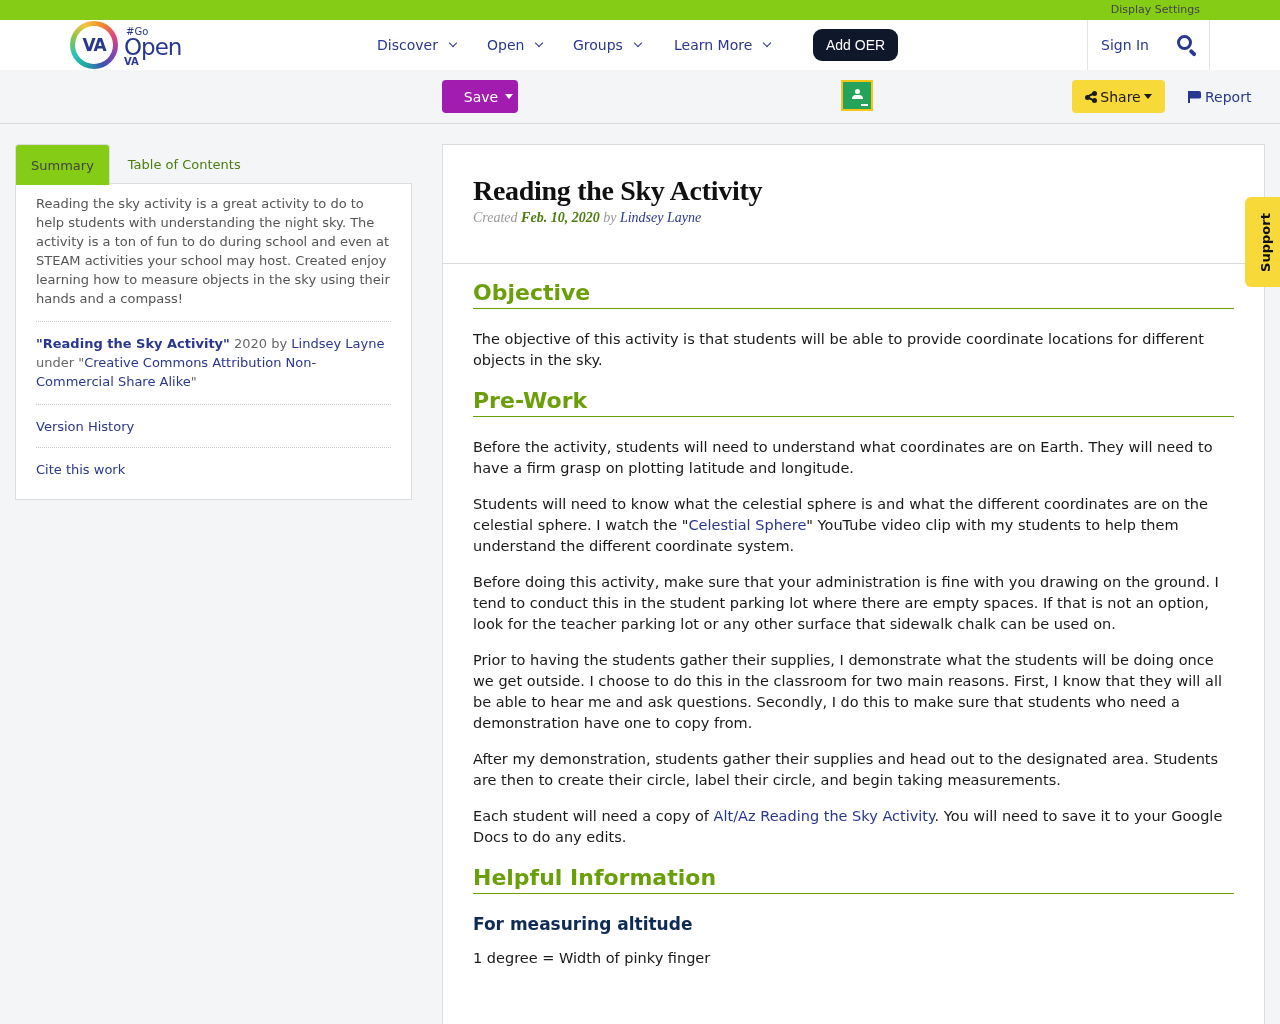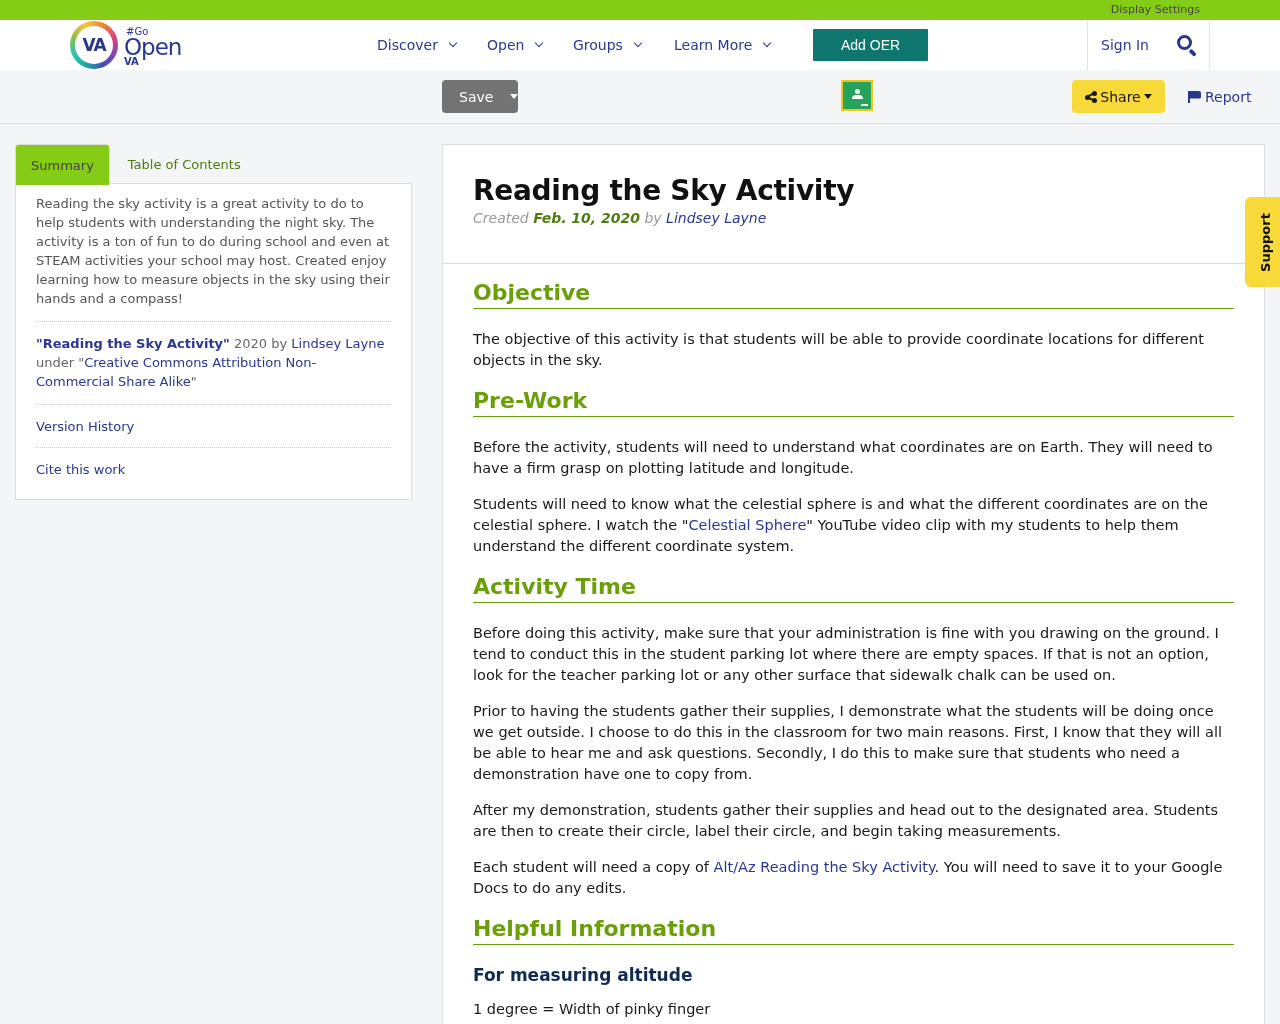--- a/index.html
+++ b/index.html
@@ -21,30 +21,30 @@
   .logo-text .open { position: absolute; left: 0; top: 11px; font-size: 23px; letter-spacing: -1px; }
   .logo-text .va { position: absolute; left: 0; top: 33px; font-size: 10px; font-weight: bold; }
 
   .nav { position: absolute; left: 377px; top: 0; height: 50px; display: flex; align-items: center; }
   .nav-item { display: flex; align-items: center; color: #2a3790; font-size: 14px; margin-right: 36px; cursor: pointer; }
   .nav-item .chev { display: inline-block; width: 6px; height: 6px; border-right: 1.6px solid #2a3790; border-bottom: 1.6px solid #2a3790; transform: rotate(45deg); margin-left: 12px; margin-top: -4px; }
   .nav-item.w1 { width: 110px; margin-right: 0; }
   .nav-item.w2 { width: 86px; margin-right: 0; }
   .nav-item.w3 { width: 101px; margin-right: 0; }
   .nav-item.w4 { width: 139px; margin-right: 0; }
-  .add-oer { background: #0f766e; color: #fff; font-size: 14px; border-radius: 1px; padding: 0 28px; height: 32px; line-height: 32px; cursor: pointer; border: none; }
+  .add-oer { background: #0f172a; color: #fff; font-size: 14px; border-radius: 9px; padding: 0 13px; height: 32px; line-height: 32px; cursor: pointer; border: none; }
 
   .header-right { position: absolute; left: 1087px; top: 0; width: 123px; height: 50px; border-left: 1px solid #e4e4e4; border-right: 1px solid #e4e4e4; display: flex; align-items: center; }
   .signin { color: #2a3790; font-size: 14px; margin-left: 13px; cursor: pointer; }
   .search-btn { margin-left: 27px; width: 22px; height: 22px; position: relative; cursor: pointer; }
   .search-btn .lens { position: absolute; left: 1px; top: 1px; width: 15px; height: 15px; border: 3px solid #2a3790; border-radius: 50%; }
   .search-btn .handle { position: absolute; left: 14px; top: 14px; width: 8px; height: 3.5px; background: #2a3790; transform: rotate(45deg); transform-origin: left center; border-radius: 2px; }
 
   .toolbar { height: 54px; background: #f4f5f7; border-bottom: 1px solid #dadada; position: relative; }
-  .save-btn { position: absolute; left: 442px; top: 10px; width: 76px; height: 33px; background: #737373; color: #fff; border-radius: 4px; font-size: 14px; display: flex; align-items: center; justify-content: space-between; gap: 7px; cursor: pointer; padding-left: 17px; }
+  .save-btn { position: absolute; left: 442px; top: 10px; width: 76px; height: 33px; background: #a21caf; color: #fff; border-radius: 4px; font-size: 14px; display: flex; align-items: center; justify-content: center; gap: 7px; cursor: pointer; padding-left: 17px; }
   .caret { width: 0; height: 0; border-left: 4px solid transparent; border-right: 4px solid transparent; border-top: 5px solid currentColor; display: inline-block; }
   .gc-icon { position: absolute; left: 841px; top: 10px; width: 32px; height: 31px; border: 2px solid #f5c518; background: #25a35a; cursor: pointer; }
   .gc-icon .head { position: absolute; left: 12px; top: 7px; width: 5px; height: 5px; background: #fff; border-radius: 50%; }
   .gc-icon .body { position: absolute; left: 9px; top: 13px; width: 11px; height: 4px; background: #fff; border-radius: 5px 5px 0 0; }
   .gc-icon .bar { position: absolute; left: 18px; top: 22px; width: 7px; height: 2px; background: #fff; }
   .export-btn { position: absolute; left: 883px; top: 10px; width: 179px; height: 33px; background: #f7d93a; color: #1a1a1a; border-radius: 4px; font-size: 14px; display: flex; align-items: center; justify-content: center; cursor: pointer; }
   .share-btn { position: absolute; left: 1072px; top: 10px; width: 93px; height: 33px; background: #f7d93a; color: #1a1a1a; border-radius: 4px; font-size: 14px; display: flex; align-items: center; justify-content: center; gap: 3px; cursor: pointer; }
   .share-icon { width: 12px; height: 12px; position: relative; }
   .share-icon i { position: absolute; width: 5px; height: 5px; background: #1a1a1a; border-radius: 50%; }
   .share-icon .a { left: 0; top: 4px; } .share-icon .b { right: 0; top: 0; } .share-icon .c { right: 0; bottom: 0; }
@@ -63,21 +63,21 @@
   .tab.inactive { color: #4d7c0f; padding-left: 18px; }
   .sidebar-panel { background: #fff; border: 1px solid #dcdcdc; padding: 10px 20px 22px 20px; margin-top: -1px; }
   .summary-text { font-size: 13px; line-height: 19px; color: #555; padding-bottom: 13px; border-bottom: 1px dotted #c8c8c8; }
   .attribution { font-size: 13px; line-height: 19px; color: #666; padding: 12px 0 13px; border-bottom: 1px dotted #c8c8c8; }
   .attribution .link { color: #2a3790; cursor: pointer; }
   .attribution .title-link { font-weight: bold; color: #2a3790; cursor: pointer; }
   .side-link { font-size: 13px; color: #2a3790; padding: 14px 0 13px; cursor: pointer; display: block; }
   .side-link.bordered { border-bottom: 1px dotted #c8c8c8; }
 
   .main { position: absolute; left: 442px; top: 144px; width: 823px; height: 900px; background: #fff; border: 1px solid #dcdcdc; }
-  .main-head { padding: 28px 30px 0 30px; height: 119px; border-bottom: 1px solid #dcdcdc; }
+  .main-head { padding: 28px 30px 0 30px; height: 119px; border-bottom: 1px solid #dcdcdc; font-family: Liberation Serif, serif; }
   .main-title { font-size: 28px; font-weight: bold; color: #111; letter-spacing: -0.3px; line-height: 36px; }
   .meta { font-size: 14px; font-style: italic; color: #999; margin-top: 1px; }
   .meta b { color: #4d7c0f; }
   .meta .author { color: #2a3790; cursor: pointer; }
   .content { padding: 14px 30px 0 30px; }
   .sec-h { font-size: 22px; color: #6a9f0a; border-bottom: 1.5px solid #6a9f0a; padding-bottom: 0; line-height: 30px; margin-bottom: 20px; }
   .para { font-size: 14.5px; line-height: 21px; color: #1a1a1a; margin-bottom: 15px; }
   .para .link { color: #2a3790; cursor: pointer; }
   .sub-h { font-size: 17px; font-weight: bold; color: #0e2a55; margin: 20px 0 14px; }
 
@@ -189,21 +189,20 @@
   <div class="content">
     <h2 class="sec-h">Objective</h2>
     <p class="para">The objective of this activity is that students will be able to provide coordinate locations for different objects in the sky.</p>
 
     <h2 class="sec-h" style="margin-top:6px;">Pre-Work</h2>
     <p class="para">Before the activity, students will need to understand what coordinates are on Earth. They will need to have a firm grasp on plotting latitude and longitude.</p>
     <p class="para">
       <span>Students will need to know what the celestial sphere is and what the different coordinates are on the celestial sphere. I watch the "</span><span class="link">Celestial Sphere</span><span>" YouTube video clip with my students to help them understand the different coordinate system.</span>
     </p>
 
-    <h2 class="sec-h" style="margin-top:6px;">Activity Time</h2>
     <p class="para">Before doing this activity, make sure that your administration is fine with you drawing on the ground. I tend to conduct this in the student parking lot where there are empty spaces. If that is not an option, look for the teacher parking lot or any other surface that sidewalk chalk can be used on.</p>
     <p class="para">Prior to having the students gather their supplies, I demonstrate what the students will be doing once we get outside. I choose to do this in the classroom for two main reasons. First, I know that they will all be able to hear me and ask questions. Secondly, I do this to make sure that students who need a demonstration have one to copy from.</p>
     <p class="para">After my demonstration, students gather their supplies and head out to the designated area. Students are then to create their circle, label their circle, and begin taking measurements.</p>
     <p class="para">
       <span>Each student will need a copy of </span><span class="link">Alt/Az Reading the Sky Activity</span><span>. You will need to save it to your Google Docs to do any edits.</span>
     </p>
 
     <h2 class="sec-h" style="margin-top:10px;">Helpful Information</h2>
     <h3 class="sub-h">For measuring altitude</h3>
     <p class="para">1 degree = Width of pinky finger</p>

